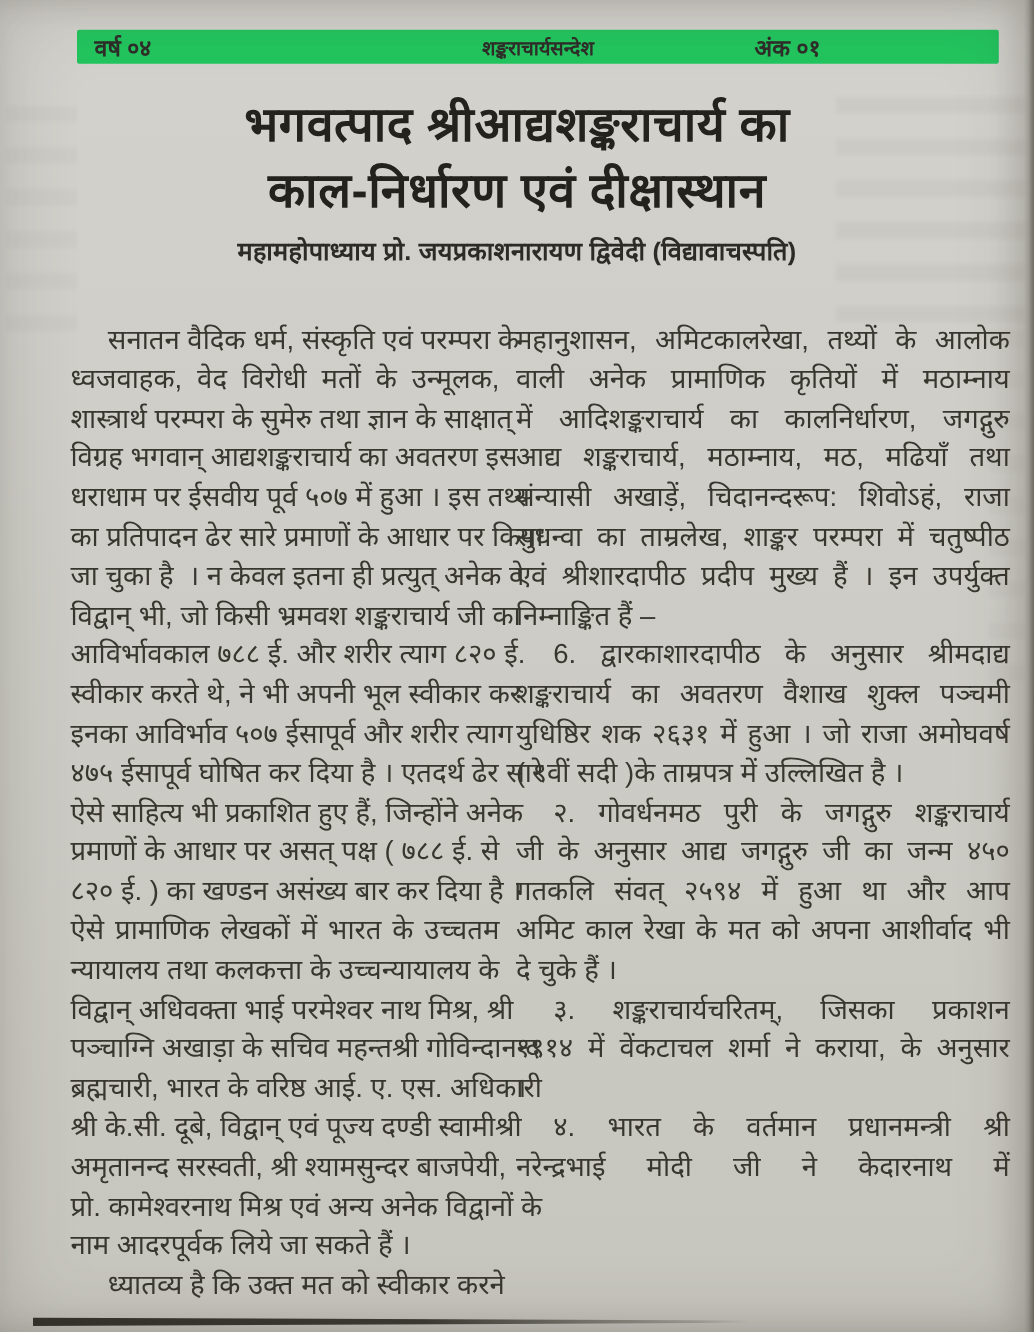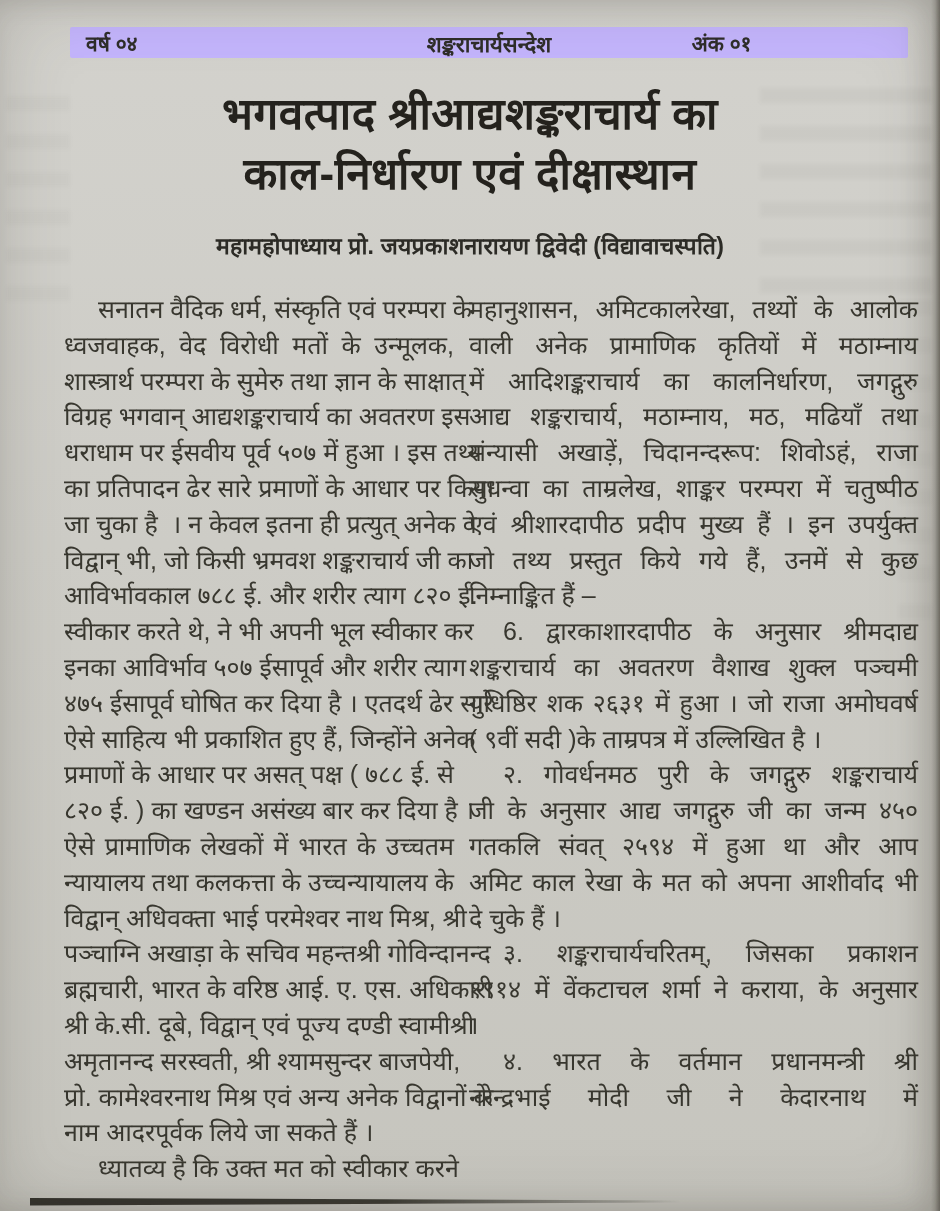--- a/index.html
+++ b/index.html
@@ -8,34 +8,34 @@
     font-family:"Liberation Sans","DejaVu Sans",sans-serif;
     background:linear-gradient(180deg,#d3d2cd 0%,#cdccc6 45%,#c6c5be 100%);
   }
   .vignette{
     position:absolute;inset:0;pointer-events:none;
     box-shadow:inset 0 0 70px rgba(70,65,55,.22), inset -14px 0 26px rgba(60,56,46,.18);
   }
   
   .band{
     position:absolute;left:70px;top:27px;width:838px;height:31px;
-    background:#c4b5fd;border-radius:2px;
+    background:#22c55e;border-radius:2px;
     display:flex;align-items:center;padding:0 16px;box-sizing:border-box;
     color:#2e2d29;font-size:21px;font-weight:600;
   }
   .band .cellL{flex:1;text-align:left;}
-  .band .cellC{flex:0 0 auto;text-align:left;font-size:22px;}
+  .band .cellC{flex:0 0 auto;text-align:left;font-size:18px;}
   .band .cellR{flex:1;text-align:center;}
   
   .titleblock{position:absolute;left:0;top:84px;width:940px;text-align:center;color:#24221d;}
   .titleblock .t1,.titleblock .t2{
     font-size:44px;line-height:60px;font-weight:700;letter-spacing:.5px;
   }
   .byline{
-    margin-top:25px;font-size:23px;font-weight:700;color:#2c2b26;letter-spacing:.2px;
+    margin-top:7px;font-size:23px;font-weight:700;color:#2c2b26;letter-spacing:.2px;
   }
   
   .cols{
     position:absolute;left:64px;top:292px;width:854px;
     display:flex;gap:15px;color:#38372f;
   }
   .col{display:block;}
   .col.left{width:390px;}
   .col.right{width:449px;}
   .bodyline{
@@ -114,21 +114,20 @@
       <div class="bodyline indent">ध्यातव्य है कि उक्त मत को स्वीकार करने</div>
     </div>
   <div class="col right">
       <div class="bodyline">महानुशासन, अमिटकालरेखा, तथ्यों के आलोक</div>
       <div class="bodyline">वाली अनेक प्रामाणिक कृतियों में मठाम्नाय</div>
       <div class="bodyline">में आदिशङ्कराचार्य का कालनिर्धारण, जगद्गुरु</div>
       <div class="bodyline">आद्य शङ्कराचार्य, मठाम्नाय, मठ, मढियाँ तथा</div>
       <div class="bodyline">संन्यासी अखाड़ें, चिदानन्दरूप: शिवोऽहं, राजा</div>
       <div class="bodyline">सुधन्वा का ताम्रलेख, शाङ्कर परम्परा में चतुष्पीठ</div>
       <div class="bodyline">एवं श्रीशारदापीठ प्रदीप मुख्य हैं । इन उपर्युक्त</div>
-      <div class="bodyline">जो तथ्य प्रस्तुत किये गये हैं, उनमें से कुछ</div>
       <div class="bodyline short">निम्नाङ्कित हैं –</div>
       <div class="bodyline indent">6. द्वारकाशारदापीठ के अनुसार श्रीमदाद्य</div>
       <div class="bodyline">शङ्कराचार्य का अवतरण वैशाख शुक्ल पञ्चमी</div>
       <div class="bodyline">युधिष्ठिर शक २६३१ में हुआ । जो राजा अमोघवर्ष</div>
       <div class="bodyline short">( ९वीं सदी )के ताम्रपत्र में उल्लिखित है ।</div>
       <div class="bodyline indent">२. गोवर्धनमठ पुरी के जगद्गुरु शङ्कराचार्य</div>
       <div class="bodyline">जी के अनुसार आद्य जगद्गुरु जी का जन्म ४५०</div>
       <div class="bodyline">गतकलि संवत् २५९४ में हुआ था और आप</div>
       <div class="bodyline">अमिट काल रेखा के मत को अपना आशीर्वाद भी</div>
       <div class="bodyline short">दे चुके हैं ।</div>

